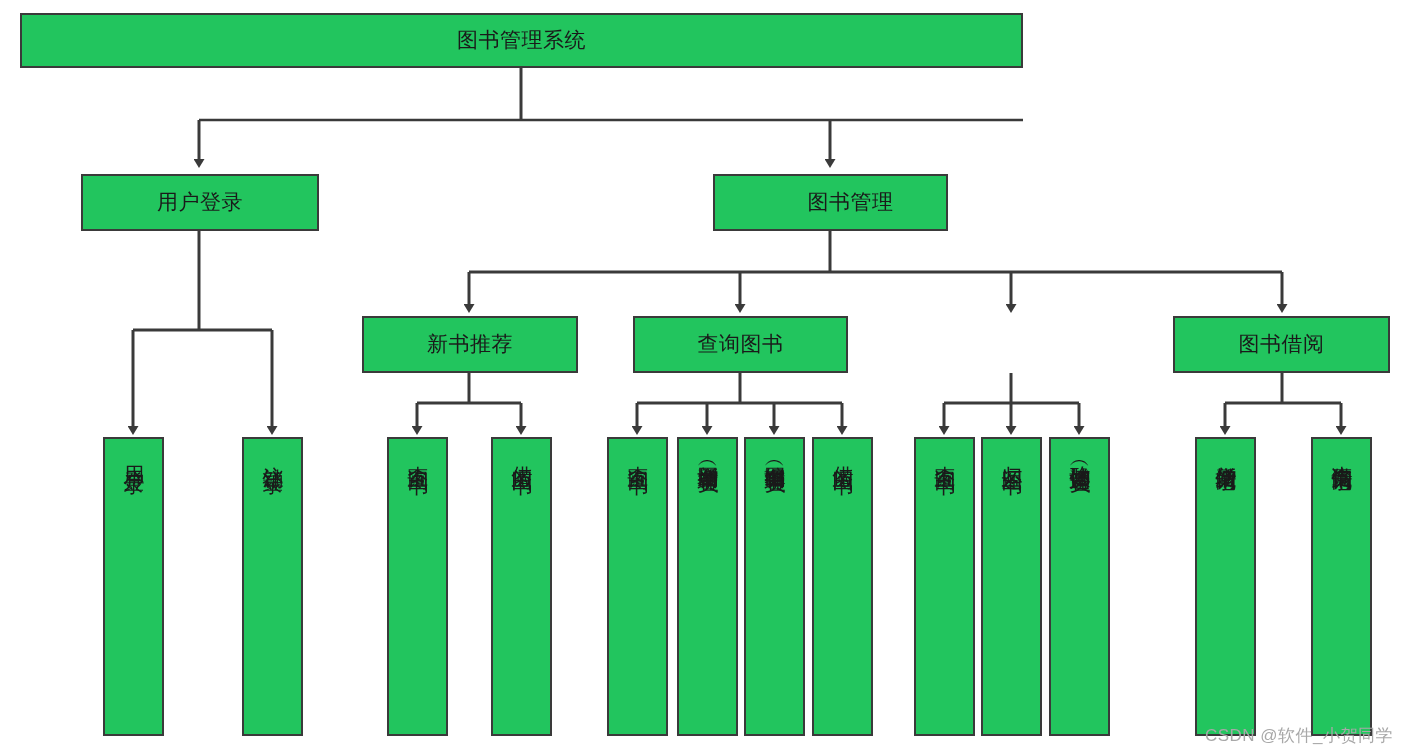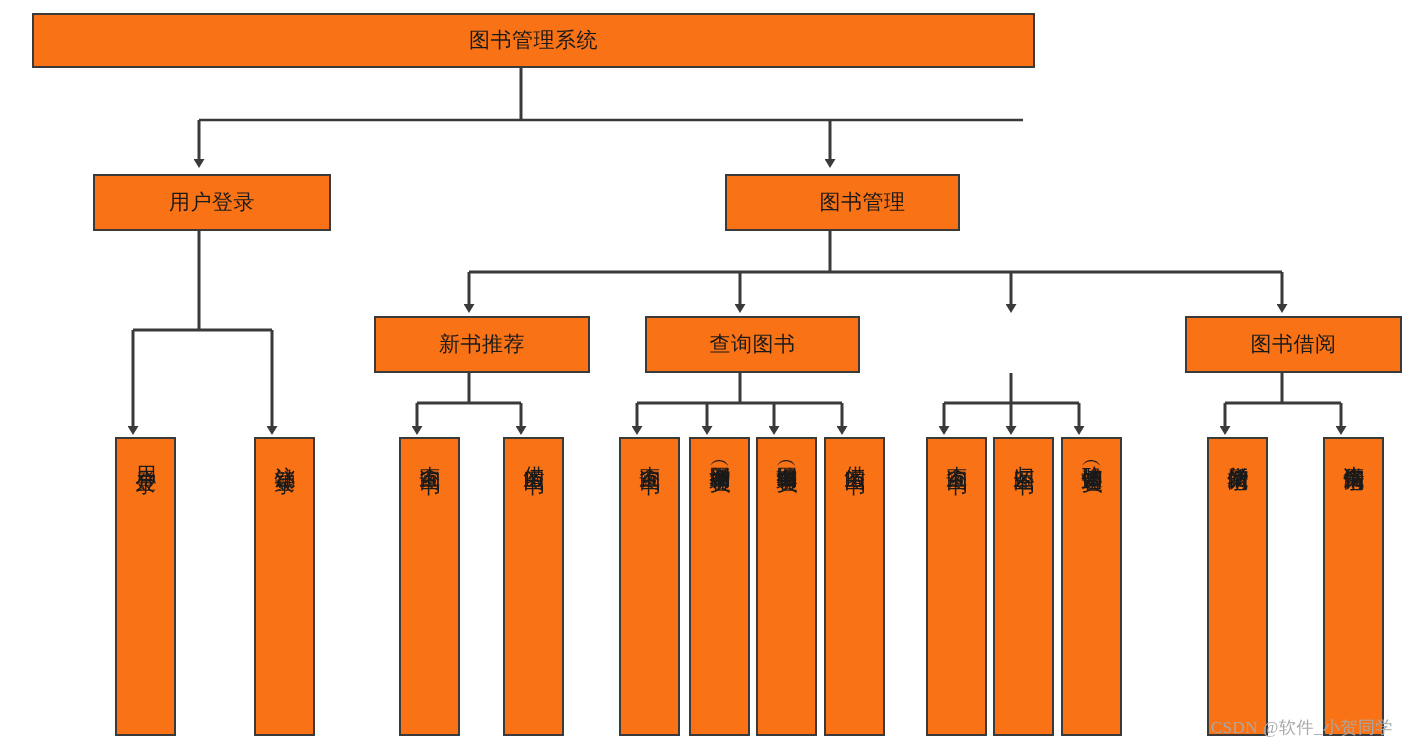--- a/index.html
+++ b/index.html
@@ -23,27 +23,26 @@
     position: absolute;
     left: 0;
     top: 0;
     width: 1405px;
     height: 747px;
     pointer-events: none;
   }
   .node {
     position: absolute;
     box-sizing: border-box;
-    background: #f97316;
+    background: #22c55e;
     border: 2px solid #3a3a3a;
     display: flex;
     align-items: center;
     justify-content: center;
     color: #1a1a1a;
-    margin-left: 12px;
   }
   .node-label {
     display: block;
     text-align: center;
     line-height: 1.12;
     letter-spacing: 0.5px;
   }
   .node.horizontal .node-label {
     font-size: 21px;
     writing-mode: horizontal-tb;
@@ -60,26 +59,26 @@
     line-height: 1.18;
     letter-spacing: 3px;
     white-space: nowrap;
   }
   .node.vertical.tight .node-label {
     letter-spacing: 1px;
   }
   .watermark {
     position: absolute;
     right: 12px;
-    bottom: 8px;
+    bottom: 0;
     font-size: 17px;
     color: #a8a8a8;
     letter-spacing: 0.5px;
     white-space: nowrap;
-    font-family: Liberation Serif, serif;
+    font-family: Liberation Sans, sans-serif;
   }
 </style>
 </head>
 <body>
 
 <div id="diagram-root">
 
   <svg id="connectors" viewBox="0 0 1405 747">
     <defs>
       <marker id="arrow" markerWidth="9" markerHeight="11" refX="1" refY="5.5" orient="auto" markerUnits="userSpaceOnUse">

